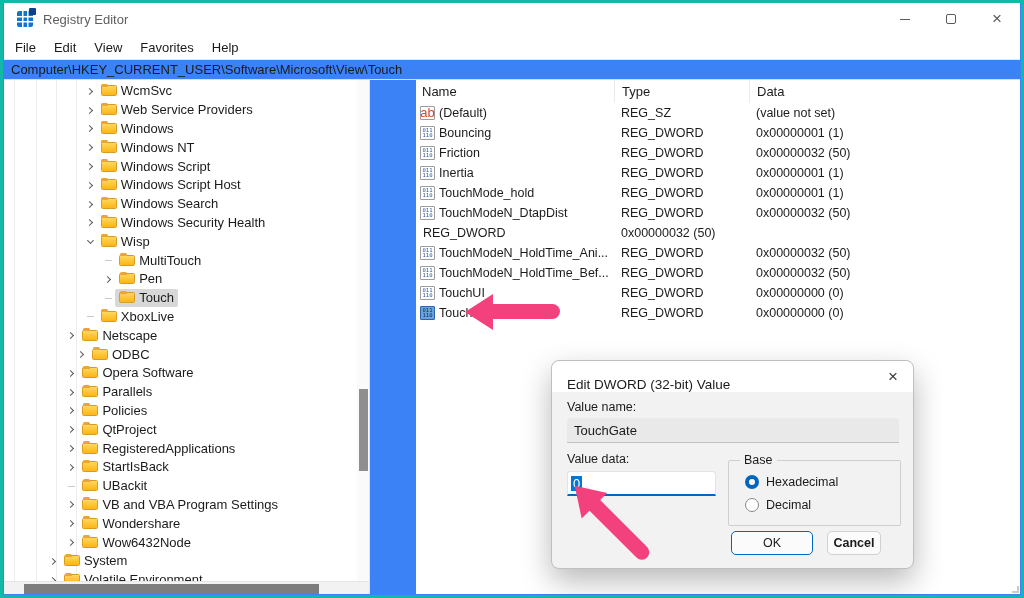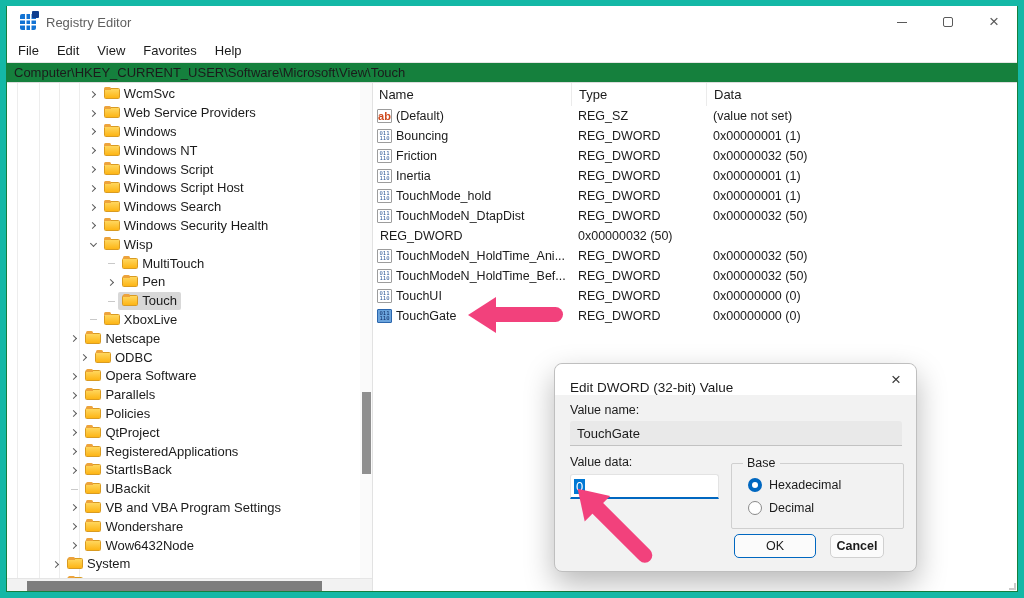--- a/index.html
+++ b/index.html
@@ -1,17 +1,17 @@
 <!DOCTYPE html>
 <html><head>
 <meta charset="utf-8">
 <style>
   * { margin:0; padding:0; box-sizing:border-box; }
   html,body { width:1024px; height:598px; background:#fff; font-family:"Liberation Sans", sans-serif; }
-  .window { position:relative; width:1024px; height:598px; background:#15803d; border:6px solid #14b8a6; overflow:hidden; }
+  .window { position:relative; width:1024px; height:598px; background:#3b82f6; border:3px solid #14b8a6; overflow:hidden; }
 
   
   .titlebar { position:absolute; top:0; left:1px; right:1px; height:32px; background:#fff; display:flex; align-items:center; }
   .app-icon { position:relative; width:16px; height:16px; margin-left:13px; background:#1273d4; border-radius:2px;
     background-image:linear-gradient(#fff,#fff),linear-gradient(#fff,#fff),linear-gradient(#fff,#fff),linear-gradient(#fff,#fff);
     background-size:16px 1.5px,16px 1.5px,1.5px 16px,1.5px 16px; background-position:0 4.5px,0 9.5px,4.5px 0,9.5px 0; background-repeat:no-repeat; }
   .app-icon::after { content:""; position:absolute; right:-3px; top:-3px; width:7px; height:7px; background:#0f3e8f; border-radius:1px; }
   .window-title { margin-left:10px; font-size:13px; color:#5f5f5f; }
   .win-controls { margin-left:auto; display:flex; height:100%; }
   .win-btn { width:46px; height:100%; display:flex; align-items:center; justify-content:center; color:#5a5a5a; }
@@ -21,21 +21,21 @@
 
   
   .menubar { position:absolute; top:32px; left:1px; right:1px; height:24px; background:#fff; display:flex; align-items:center; padding-left:2px; }
   .menu-item { font-size:13px; color:#1b1b1b; padding:2px 9px; }
 
   
   .addressbar { position:absolute; top:56px; left:1px; right:1px; height:21px; border-top:1px solid #e5e5e5; border-bottom:1px solid #dcdcdc; display:flex; align-items:center; }
   .address-text { font-size:13px; color:#1b1b1b; padding-left:7px; white-space:nowrap; }
 
   
-  .main { position:absolute; top:77px; left:1px; right:1px; bottom:1px; display:flex; }
+  .main { position:absolute; top:77px; left:1px; right:1px; bottom:1px; display:flex;gap:46px; }
 
   
   .tree-pane { position:relative; width:366px; flex:none; background:#fff; border-right:1px solid #e2e2e2; overflow:hidden; }
   .guide { position:absolute; top:0; bottom:13px; width:1px; background:#ededed; }
   .tree-scroll { position:absolute; top:2px; left:0; right:12px; bottom:13px; overflow:hidden; }
   .tree-row { display:flex; align-items:center; height:18.8px; white-space:nowrap; }
   .twisty { width:13px; height:13px; flex:none; display:flex; align-items:center; justify-content:center; }
   .chev { width:5px; height:5px; border-right:1.4px solid #5c5c5c; border-bottom:1.4px solid #5c5c5c; }
   .chev.right { transform:rotate(-45deg); margin-left:-2px; }
   .chev.down  { transform:rotate(45deg); margin-top:-2px; }
@@ -55,21 +55,21 @@
   
   .list-pane { position:relative; flex:1; background:#fff; overflow:hidden; }
   .list-header { display:grid; grid-template-columns:198px 135px auto; height:23px; align-items:center; }
   .list-header .hcell { font-size:13px; color:#1b1b1b; height:100%; display:flex; align-items:center; padding-left:6px; }
   .list-header .hcell + .hcell { border-left:1px solid #ebebeb; padding-left:7px; }
   .list-row { display:grid; grid-template-columns:198px 135px auto; height:20px; align-items:center; }
   .cell { font-size:12.5px; color:#1b1b1b; white-space:nowrap; overflow:hidden; padding-left:7px; }
   .cell.name { display:flex; align-items:center; padding-left:4px; }
   .reg-icon { width:15px; height:14px; flex:none; margin-right:4px; border:1px solid #9c9c9c; background:#fff; border-radius:1px;
     display:flex; flex-direction:column; align-items:center; justify-content:center; }
-  .reg-icon.sz { color:#cf4a1e; font-size:11px; font-weight:bold; line-height:8px; }
+  .reg-icon.sz { color:#cf4a1e; font-size:13px; font-weight:normal; line-height:8px; }
   .reg-icon.dword i { display:block; font-style:normal; font-family:"DejaVu Sans Mono", monospace; font-size:5.5px; line-height:5.2px; color:#2b5797; }
   .reg-icon.dword.selected { background:#6ba4dd; border-color:#2b66ad; }
   .reg-icon.dword.selected i { color:#0c2d66; }
 
   
   .pink-arrow { position:absolute; height:37px; display:flex; align-items:center; z-index:30; pointer-events:none; }
   .pa-head { width:0; height:0; border-top:18.5px solid transparent; border-bottom:18.5px solid transparent; }
   .pa-tail { height:15px; border-radius:0 8px 8px 0; margin-left:-1px; }
 
   

